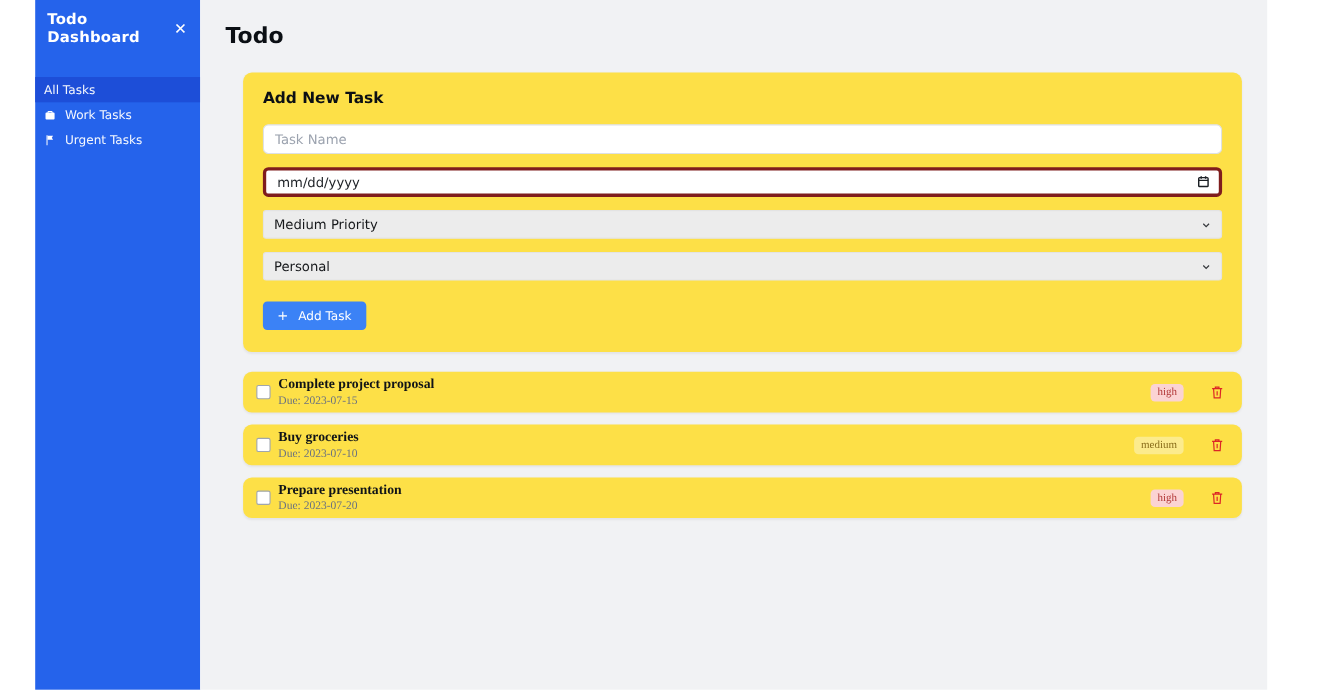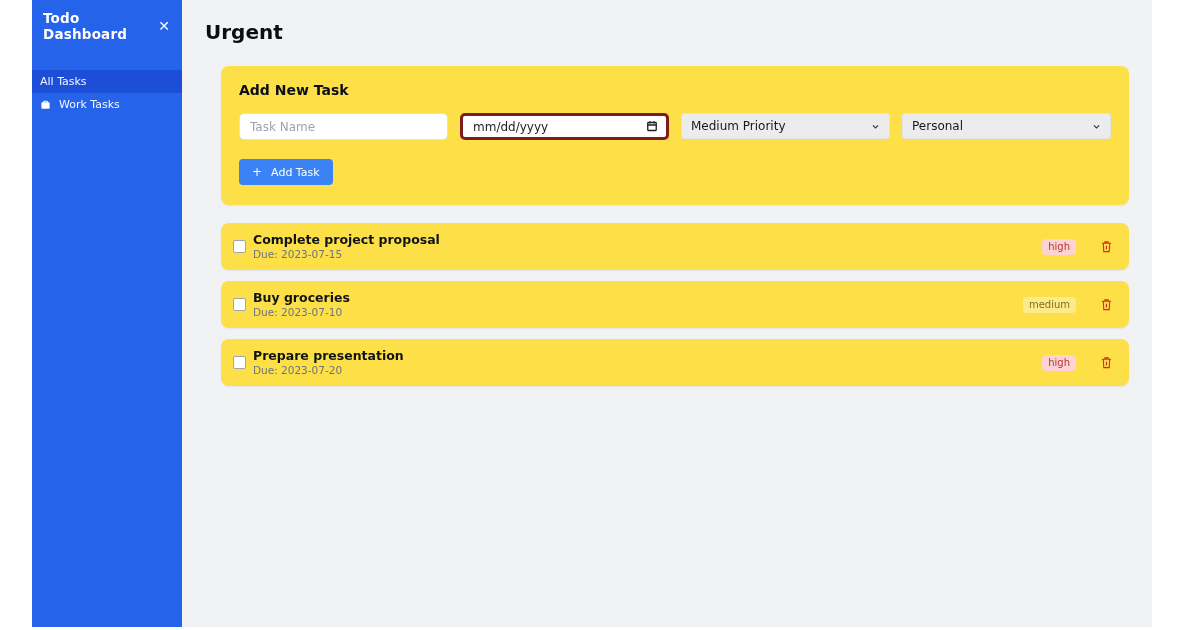--- a/index.html
+++ b/index.html
@@ -19,37 +19,37 @@
   .nav-icon { width:11px; height:11px; margin-right:8px; display:inline-flex; align-items:center; }
   .nav-icon svg { width:11px; height:11px; }
 
   
   .main { flex:1; background:#f1f2f4; padding:20px 23px; overflow:hidden; }
   .page-title { font-size:20px; font-weight:bold; color:#0b0f14; margin-bottom:22px; }
 
   .card { background:#fde047; border-radius:8px; box-shadow:0 1px 2px rgba(16,24,40,.06);margin-left:16px; }
   .form-card { padding:16px 18px 20px 18px; }
   .form-title { font-size:14px; font-weight:bold; color:#0b0f14; margin-bottom:15px; }
-  .form-grid { display:grid; grid-template-columns:1fr 1fr 1fr 1fr; column-gap:16px; row-gap:18px;gap:12px; }
+  .form-grid { display:grid; grid-template-columns:1fr; column-gap:16px; row-gap:18px;gap:12px; }
   .text-input { height:27px; width:100%; border:1px solid #dde0e4; border-radius:5px; padding:0 10px;
     font-size:12px; color:#1f2937; font-family:inherit; outline:none; background:#fff; }
   .text-input::placeholder { color:#9ca3af; }
   .date-input { height:27px; border:3px solid #7f1d1d; border-radius:5px; padding:0 8px 0 10px;
     display:flex; align-items:center; justify-content:space-between; background:#fff; cursor:text; }
   .date-text { font-size:12px; color:#1b1f24; }
   .select { height:26px; background:#ececec; border:1px solid #e3e3e3; border-radius:3px; padding:0 9px;
     display:flex; align-items:center; justify-content:space-between; font-size:12px; color:#16181b; cursor:pointer; }
   .chevron svg { width:9px; height:9px; display:block; }
   .add-btn { margin-top:19px; height:26px; background:#3b82f6; color:#fff; border:none; border-radius:4px;
     padding:0 13px; font-size:11px; font-family:inherit; display:inline-flex; align-items:center; gap:9px; cursor:pointer; }
   .add-btn .plus { font-size:12px; }
 
   
   .task-list { margin-top:18px; }
-  .task-card { height:47px; margin-bottom:11px; padding:0 16px 0 12px; display:flex; align-items:center; }
+  .task-card { height:37px; margin-bottom:11px; padding:0 16px 0 12px; display:flex; align-items:center;font-family:Liberation Serif, serif; }
   .checkbox { width:13px; height:13px; border:1px solid #a0a6ad; border-radius:2px; background:#fff;
     margin-right:7px; cursor:pointer; flex:none; }
   .task-info { display:flex; flex-direction:column; justify-content:center; line-height:1.25; }
   .task-title { font-size:12.5px; font-weight:bold; color:#101418; }
   .task-due { font-size:10.5px; color:#6b7280; margin-top:1px; }
   .task-right { margin-left:auto; display:flex; align-items:center; gap:24px; }
   .badge { font-size:10px; padding:2px 6px 3px 6px; border-radius:4px; line-height:1.1; }
   .badge-high { background:#fbd3d3; color:#b23737; }
   .badge-medium { background:#fceb8d; color:#8a6d1a; }
   .trash-btn { background:none; border:none; padding:0; cursor:pointer; display:flex; align-items:center; }
@@ -70,25 +70,34 @@
         <span>All Tasks</span>
       </div>
       <div class="nav-item">
         <span class="nav-icon">
           <svg viewBox="0 0 24 24" fill="#ffffff">
               <path d="M9 4a2 2 0 0 0-2 2v1H5a2 2 0 0 0-2 2v10a2 2 0 0 0 2 2h14a2 2 0 0 0 2-2V9a2 2 0 0 0-2-2h-2V6a2 2 0 0 0-2-2H9zm0 2h6v1H9V6z"></path>
             </svg>
         </span>
         <span>Work Tasks</span>
       </div>
+      <div class="nav-item">
+        <span class="nav-icon">
+          <svg viewBox="0 0 24 24" fill="#ffffff">
+              <path d="M5 2h2v20H5z"></path>
+              <path d="M7 3h11l-2.5 4L18 11H7V3z"></path>
+            </svg>
+        </span>
+        <span>Urgent Tasks</span>
+      </div>
     </div>
   </div>
 
   <div class="main">
-    <div class="page-title">Urgent</div>
+    <div class="page-title">Todo</div>
 
     <div class="card form-card">
       <div class="form-title">Add New Task</div>
       <div class="form-grid">
         <input class="text-input" type="text" placeholder="Task Name" style="">
         <div class="date-input">
           <span class="date-text">mm/dd/yyyy</span>
           <span>
             <svg width="12" height="12" viewBox="0 0 24 24" fill="none" stroke="#1b1f24" stroke-width="2.6">
               <rect x="3.5" y="5" width="17" height="16" rx="1.5"></rect>

